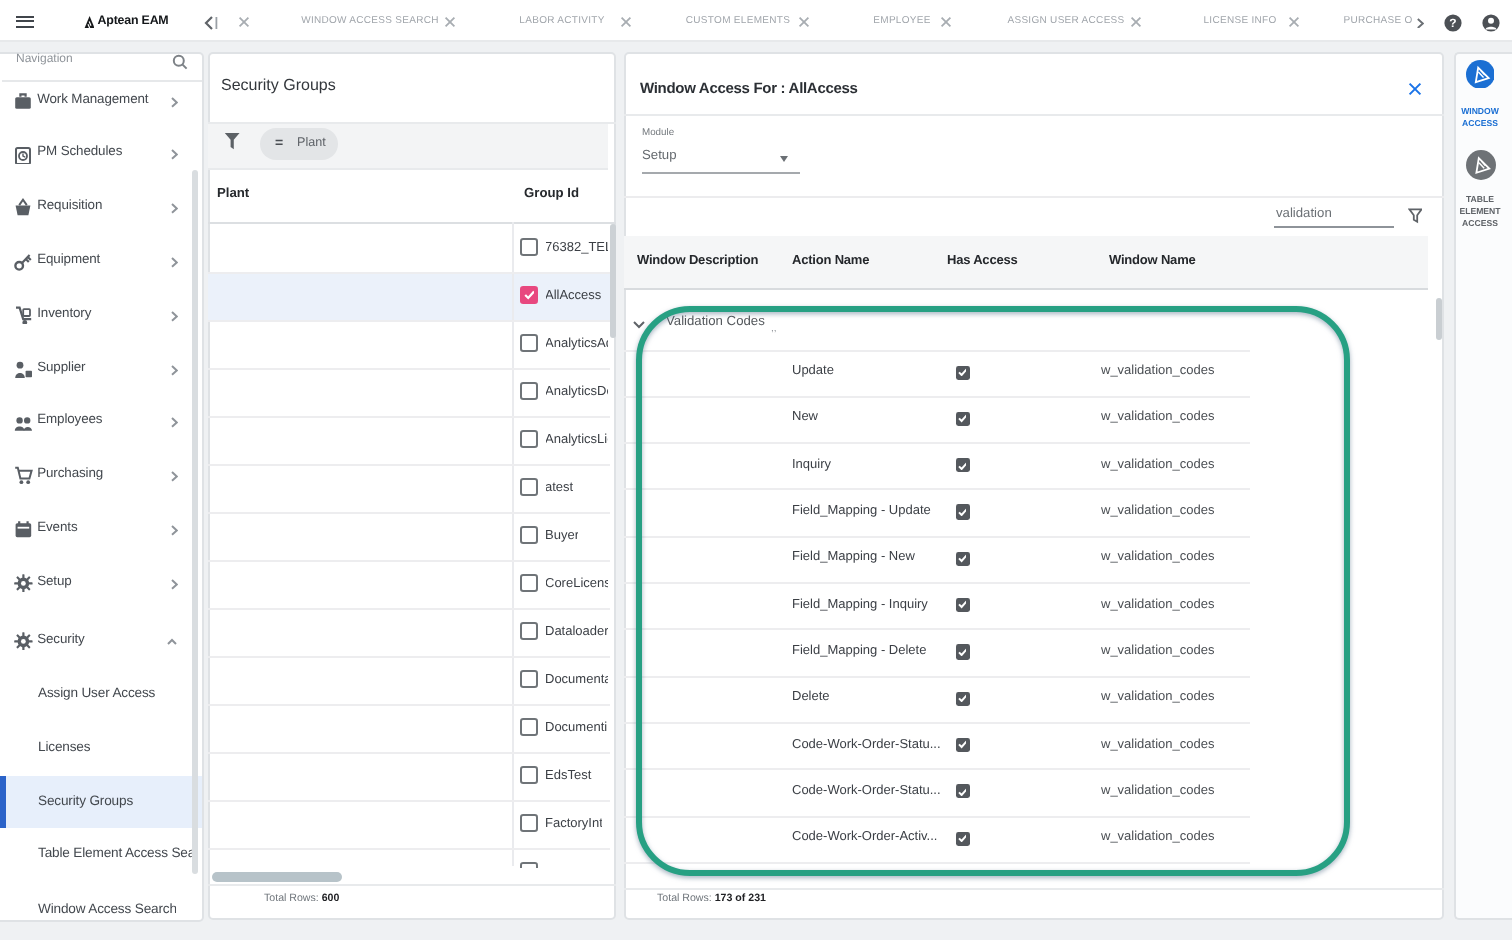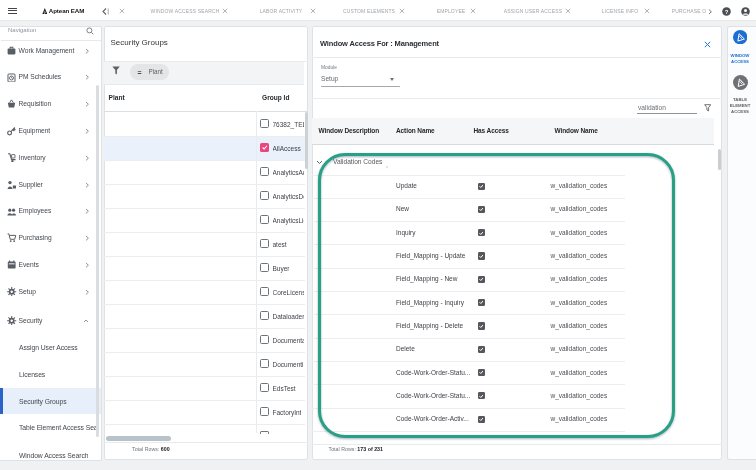--- a/index.html
+++ b/index.html
@@ -243,21 +243,21 @@
 <div class="a" style="left:104px;top:399.5px;width:200.5px;height:1px;background:#ededef;"></div>
 <div class="a" style="left:260.3px;top:407.3px;width:8.4px;height:8.4px;border:1.2px solid #6f7478;border-radius:1.6px;box-sizing:border-box;background:#fff;"></div>
 <div class="txt" style="left:272.5px;top:411.5px;font-size:6.5px;line-height:6.5px;color:#3b3f45;transform:translateY(-50%);max-width:31px;overflow:hidden;line-height:11px;">FactoryInt</div>
 <div class="a" style="left:104px;top:423.5px;width:200.5px;height:1px;background:#ededef;"></div>
 <div class="a" style="left:260.3px;top:431.3px;width:8.4px;height:2.8999999999999773px;overflow:hidden;border:1.2px solid #6f7478;border-bottom:none;border-radius:1.6px 1.6px 0 0;box-sizing:border-box;background:#fff;"></div>
 <div class="a" style="left:105.5px;top:435.8px;width:65px;height:5px;background:#b7c3c9;border-radius:2.5px;"></div>
 <div class="a" style="left:104px;top:441.5px;width:203.8px;height:1px;background:#e8eaec;"></div>
 <div class="txt" style="left:132px;top:449.7px;font-size:5.3px;line-height:5.3px;color:#6f757b;transform:translateY(-50%);">Total Rows: <b style="color:#202124">600</b></div>
 <div class="a" style="left:304.5px;top:112px;width:3px;height:57px;background:#ccd1d5;border-radius:1.5px;"></div>
 <div class="panel" style="left:311.5px;top:25.5px;width:410.5px;height:434.7px;"></div>
-<div class="txt" style="left:320px;top:43.5px;font-size:7.5px;line-height:7.5px;color:#2b2f34;transform:translateY(-50%);font-weight:bold;letter-spacing:-0.15px;">Window Access For : Management</div>
+<div class="txt" style="left:320px;top:43.5px;font-size:7.5px;line-height:7.5px;color:#2b2f34;transform:translateY(-50%);font-weight:bold;letter-spacing:-0.15px;">Window Access For : AllAccess</div>
 <svg class="a" style="left:704px;top:41px;" width="7" height="7" viewBox="0 0 7 7">
     <path d="M0.8 0.8 L6.2 6.2 M6.2 0.8 L0.8 6.2" stroke="#1a73e8" stroke-width="1.0" fill="none"></path>
   </svg>
 <div class="a" style="left:312px;top:57px;width:409.5px;height:1px;background:#e8eaec;"></div>
 <div class="txt" style="left:321px;top:67.5px;font-size:4.9px;line-height:4.9px;color:#73787d;transform:translateY(-50%);">Module</div>
 <div class="txt" style="left:321px;top:78.7px;font-size:6.6px;line-height:6.6px;color:#64696e;transform:translateY(-50%);">Setup</div>
 <div class="a" style="left:389.8px;top:78.3px;width:0;height:0;border-left:2.9px solid transparent;border-right:2.9px solid transparent;border-top:3.3px solid #6b7075;"></div>
 <div class="a" style="left:320.5px;top:86.3px;width:79.3px;height:1px;background:#a5a9ad;"></div>
 <div class="a" style="left:312px;top:97.8px;width:409.5px;height:1px;background:#ececee;"></div>
 <div class="txt" style="left:638px;top:107.5px;font-size:6.6px;line-height:6.6px;color:#6b7075;transform:translateY(-50%);">validation</div>

